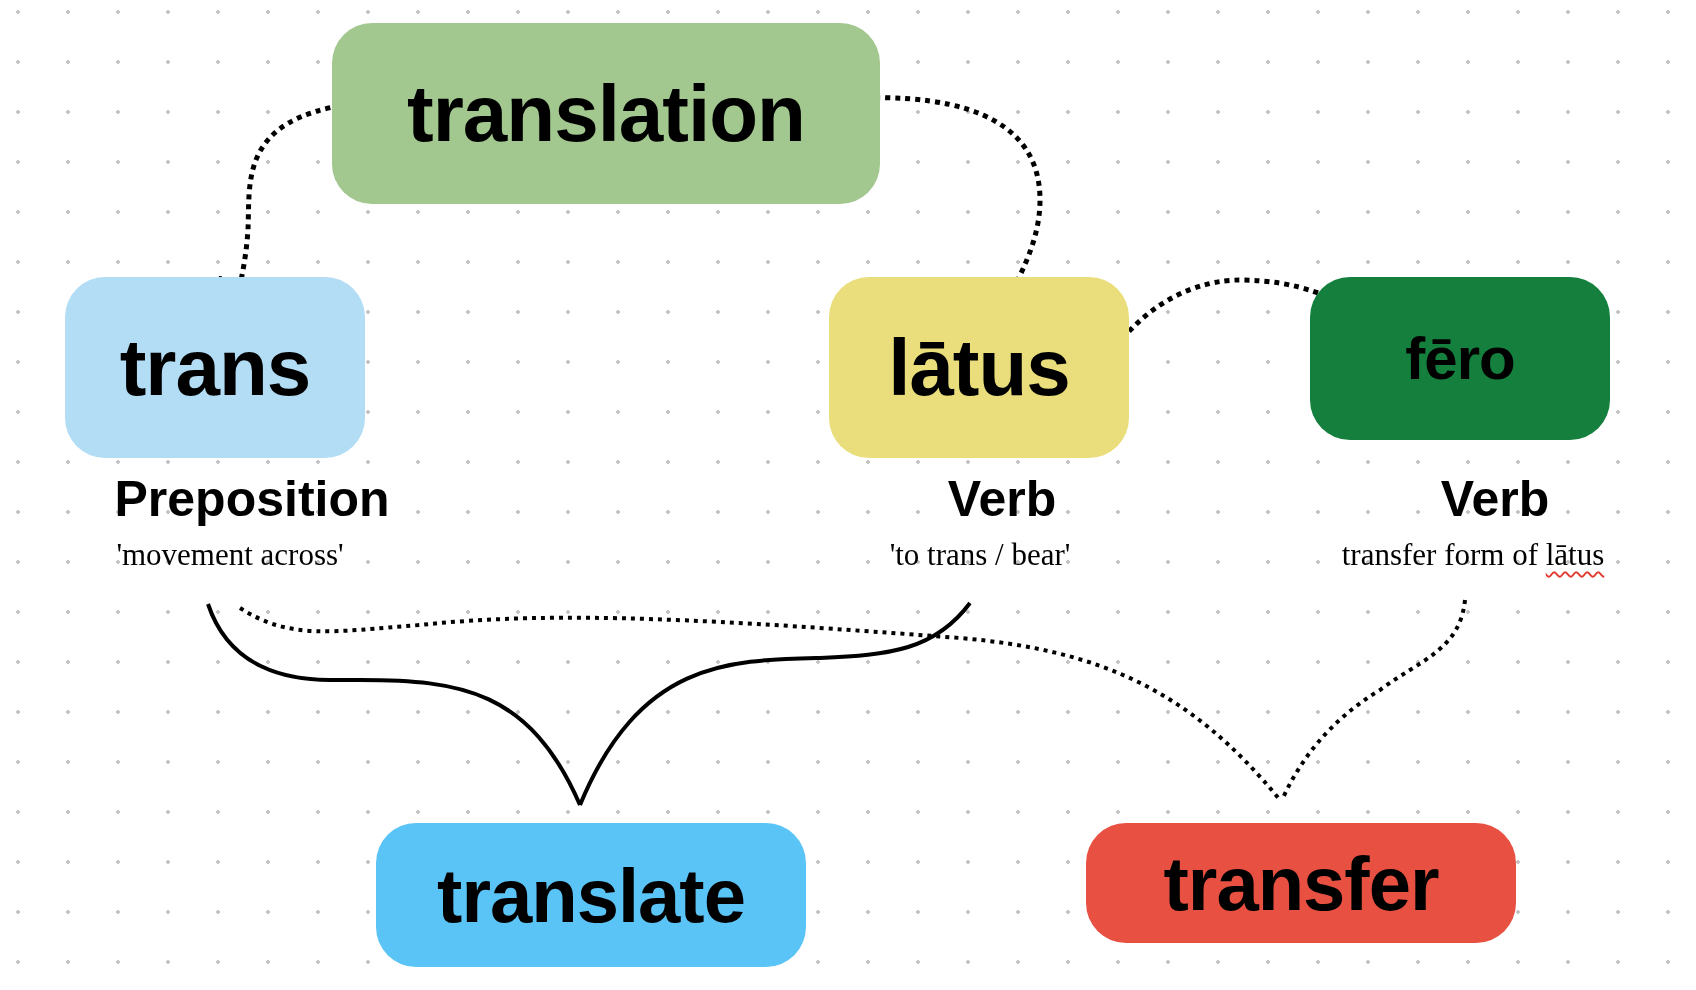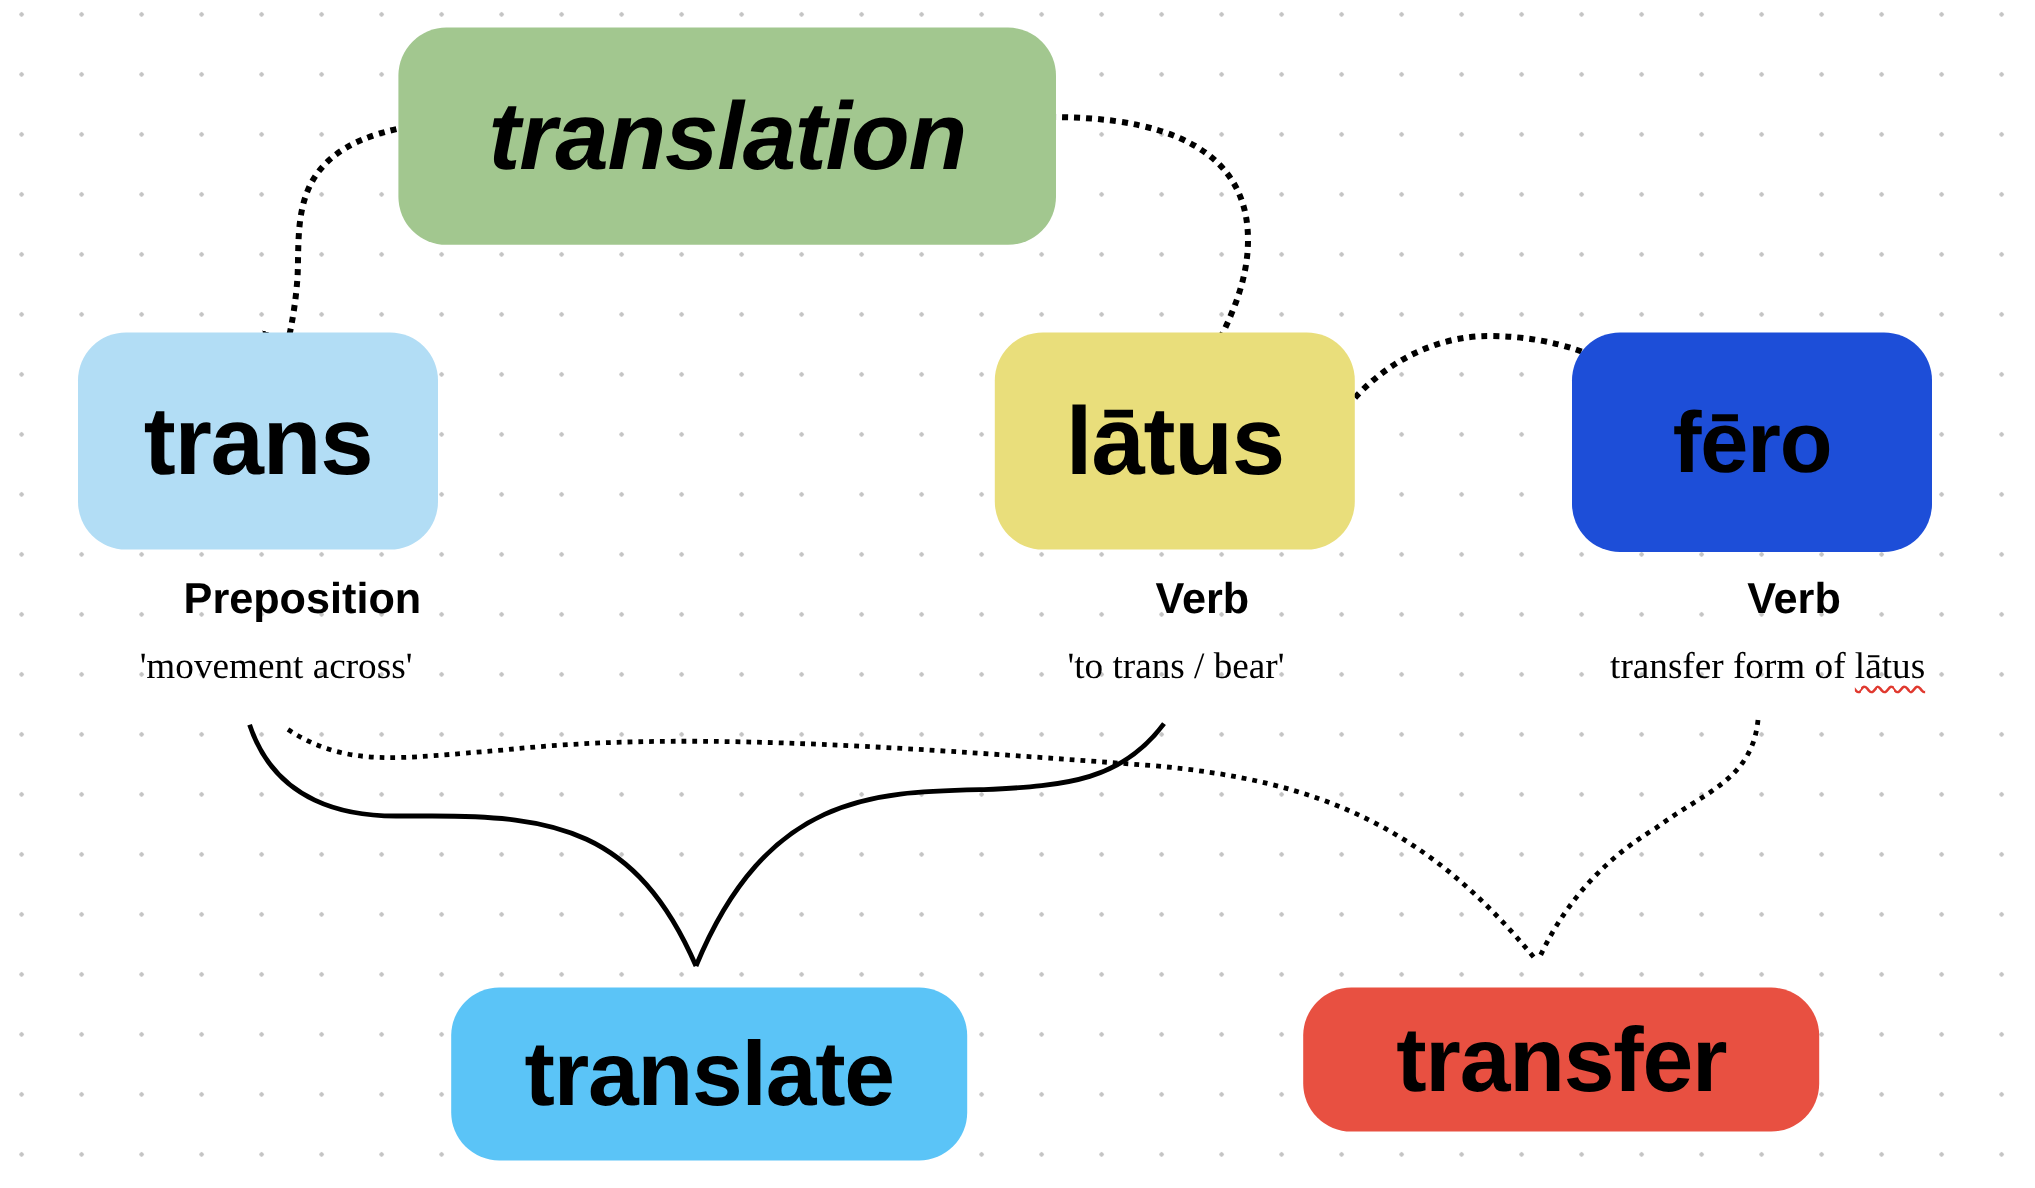--- a/index.html
+++ b/index.html
@@ -15,21 +15,21 @@
     position:absolute; display:flex; align-items:center; justify-content:center;
     border-radius:40px; color:#000; font-weight:bold;
     font-family: "Liberation Sans", sans-serif;
     letter-spacing:-1px;
   }
   .caption {
     position:absolute; text-align:center; color:#000;
     font-family: "Liberation Sans", sans-serif;
     line-height:56px;
   }
-  .caption .pos { font-weight:bold; font-size:36px; display:block;padding-left:44px; }
+  .caption .pos { font-weight:bold; font-size:50px; display:block;padding-left:44px; }
   .caption .gloss { font-size:31px; display:block;font-family:Liberation Serif, serif; }
   .spell { text-decoration: underline wavy #e0392f; text-decoration-thickness:2px; text-underline-offset:6px; }
   svg.links { position:absolute; left:0; top:0; pointer-events:none; }
 </style>
 </head>
 <body>
 
 <svg class="links" width="1696" height="990">
   <defs>
     <marker id="arrowhead" markerWidth="10" markerHeight="10" refX="6" refY="5" orient="auto" markerUnits="strokeWidth">
@@ -45,33 +45,33 @@
 
   <path d="M208,604 C230,670 290,680 330,680 L360,680 C460,680 530,690 580,805" fill="none" stroke="#000" stroke-width="4"></path>
 
   <path d="M970,603 C935,650 890,655 820,658 C730,660 640,660 580,805" fill="none" stroke="#000" stroke-width="4"></path>
 
   <path d="M240,608 C290,640 330,632 420,625 C560,610 720,620 960,638 C1100,650 1190,690 1280,800" fill="none" stroke="#000" stroke-width="4" stroke-dasharray="4,5"></path>
 
   <path d="M1465,600 C1460,650 1420,660 1380,690 C1330,720 1300,760 1282,800" fill="none" stroke="#000" stroke-width="4" stroke-dasharray="4,5"></path>
 </svg>
 
-<div class="node" style="left:332px;top:23px;width:548px;height:181px;background:#a2c78f;font-size:80px;font-style:italic;">
+<div class="node" style="left:332px;top:23px;width:548px;height:181px;background:#a2c78f;font-size:80px;">
   <span>translation</span>
 </div>
 
 <div class="node" style="left:65px;top:277px;width:300px;height:181px;background:#b2ddf5;font-size:80px;text-align:right;">
   <span>trans</span>
 </div>
 
 <div class="node" style="left:829px;top:277px;width:300px;height:181px;background:#e9de7b;font-size:80px;">
   <span>lātus</span>
 </div>
 
-<div class="node" style="left:1310px;top:277px;width:300px;height:183px;background:#1d4ed8;font-size:72px;">
+<div class="node" style="left:1310px;top:277px;width:300px;height:163px;background:#15803d;font-size:60px;">
   <span>fēro</span>
 </div>
 
 <div class="node" style="left:376px;top:823px;width:430px;height:144px;background:#5bc4f7;font-size:76px;">
   <span>translate</span>
 </div>
 
 <div class="node" style="left:1086px;top:823px;width:430px;height:120px;background:#e85041;font-size:76px;">
   <span>transfer</span>
 </div>

